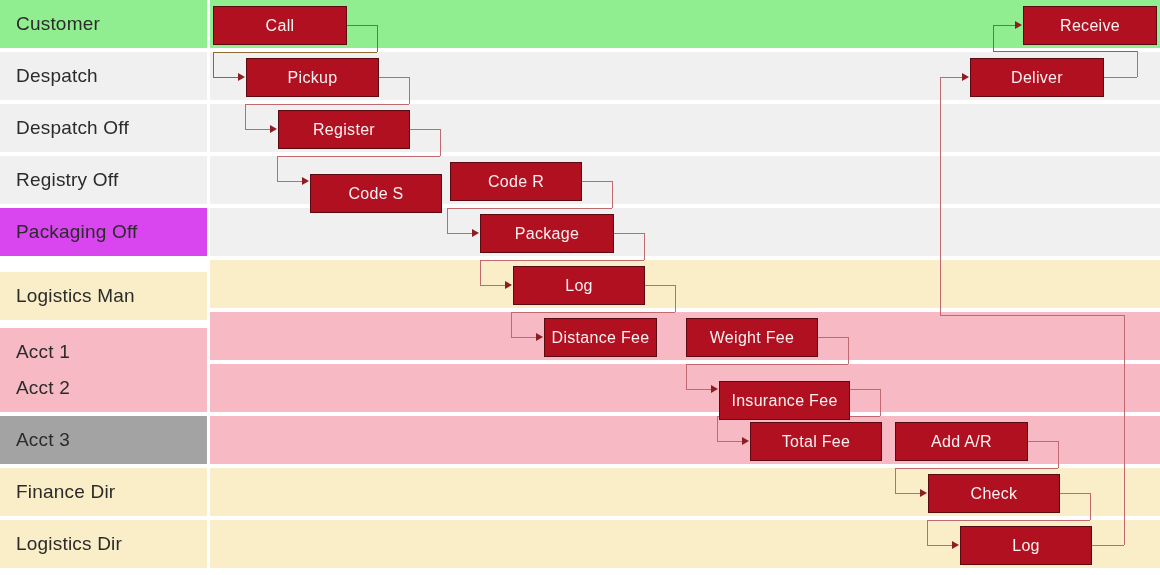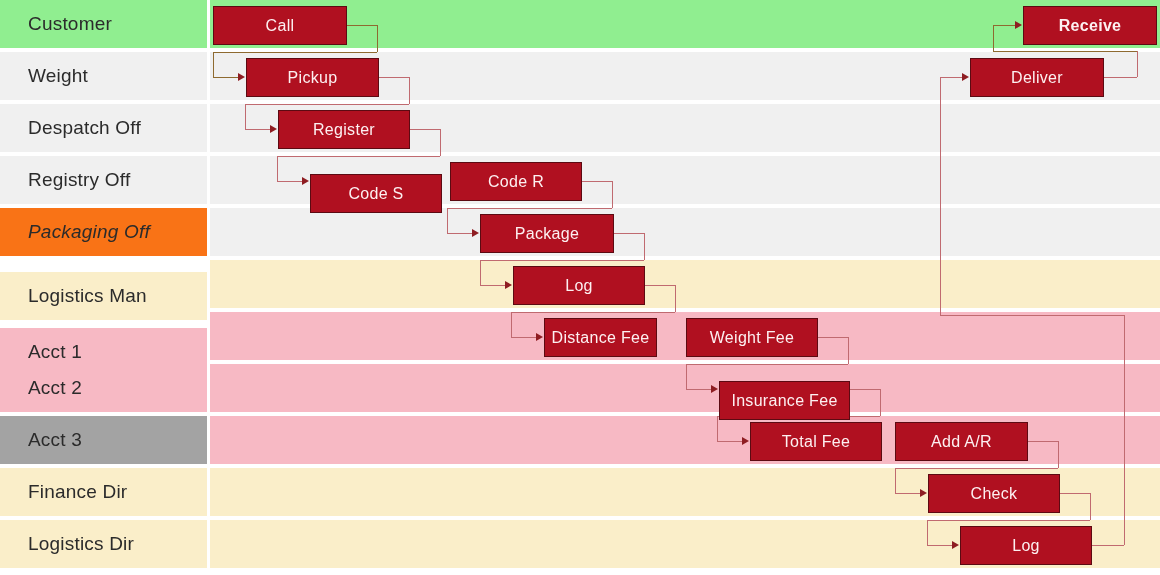--- a/index.html
+++ b/index.html
@@ -21,21 +21,21 @@
     left:0;
     height:48px;
   }
   .lane-label{
     position:absolute;
     left:0;
     width:207px;
     height:48px;
     display:flex;
     align-items:center;
-    padding-left:28px;
+    padding-left:16px;
     box-sizing:border-box;
     font-size:19px;
     color:#2b2b2b;
     letter-spacing:.2px;
     white-space:nowrap;
   }
   .lane-body{
     position:absolute;
     left:210px;
     width:950px;
@@ -78,33 +78,33 @@
 </head>
 <body>
 
 <div id="stage">
   <div id="lanes-layer">
       <div class="lane" style="top: 0px;">
         <div class="lane-label" style="background: rgb(144, 238, 144); top: 0px;">Customer</div>
         <div class="lane-body" style="background: rgb(144, 238, 144);"></div>
       </div>
       <div class="lane" style="top: 52px;">
-        <div class="lane-label" style="background: rgb(240, 240, 240); top: 0px;">Weight</div>
+        <div class="lane-label" style="background: rgb(240, 240, 240); top: 0px;">Despatch</div>
         <div class="lane-body" style="background: rgb(240, 240, 240);"></div>
       </div>
       <div class="lane" style="top: 104px;">
         <div class="lane-label" style="background: rgb(240, 240, 240); top: 0px;">Despatch Off</div>
         <div class="lane-body" style="background: rgb(240, 240, 240);"></div>
       </div>
       <div class="lane" style="top: 156px;">
         <div class="lane-label" style="background: rgb(240, 240, 240); top: 0px;">Registry Off</div>
         <div class="lane-body" style="background: rgb(240, 240, 240);"></div>
       </div>
       <div class="lane" style="top: 208px;">
-        <div class="lane-label" style="background: #f97316; top: 0px; font-style: italic;">Packaging Off</div>
+        <div class="lane-label" style="background: #d946ef; top: 0px;">Packaging Off</div>
         <div class="lane-body" style="background: rgb(240, 240, 240);"></div>
       </div>
       <div class="lane" style="top: 260px;">
         <div class="lane-label" style="background: rgb(250, 238, 201); top: 12px;">Logistics Man</div>
         <div class="lane-body" style="background: rgb(250, 238, 201);"></div>
       </div>
       <div class="lane" style="top: 312px;">
         <div class="lane-label" style="background: rgb(247, 185, 196); top: 16px;">Acct 1</div>
         <div class="lane-body" style="background: rgb(247, 185, 196);"></div>
       </div>
@@ -194,21 +194,21 @@
       <div class="arrow" style="left: 962px; top: 73px;"></div>
       <div class="conn h" style="left: 1104px; top: 77px; width: 33px;"></div>
       <div class="conn v" style="left: 1137px; top: 51px; height: 26px;"></div>
       <div class="conn h dark" style="left: 993px; top: 51px; width: 144px;"></div>
       <div class="conn v dark" style="left: 993px; top: 25px; height: 26px;"></div>
       <div class="conn h dark" style="left: 993px; top: 25px; width: 23px;"></div>
       <div class="arrow" style="left: 1015px; top: 21px;"></div>
     </div>
   <div id="task-layer">
       <div class="task" style="left: 213px; top: 6px; width: 134px;">Call</div>
-      <div class="task" style="left: 1023px; top: 6px; width: 134px; font-weight: bold;">Receive</div>
+      <div class="task" style="left: 1023px; top: 6px; width: 134px;">Receive</div>
       <div class="task" style="left: 246px; top: 58px; width: 133px;">Pickup</div>
       <div class="task" style="left: 970px; top: 58px; width: 134px;">Deliver</div>
       <div class="task" style="left: 278px; top: 110px; width: 132px;">Register</div>
       <div class="task" style="left: 310px; top: 162px; width: 132px; margin-top: 12px;">Code S</div>
       <div class="task" style="left: 450px; top: 162px; width: 132px;">Code R</div>
       <div class="task" style="left: 480px; top: 214px; width: 134px;">Package</div>
       <div class="task" style="left: 513px; top: 266px; width: 132px;">Log</div>
       <div class="task" style="left: 544px; top: 318px; width: 113px;">Distance Fee</div>
       <div class="task" style="left: 686px; top: 318px; width: 132px;">Weight Fee</div>
       <div class="task" style="left: 719px; top: 381px; width: 131px;">Insurance Fee</div>

